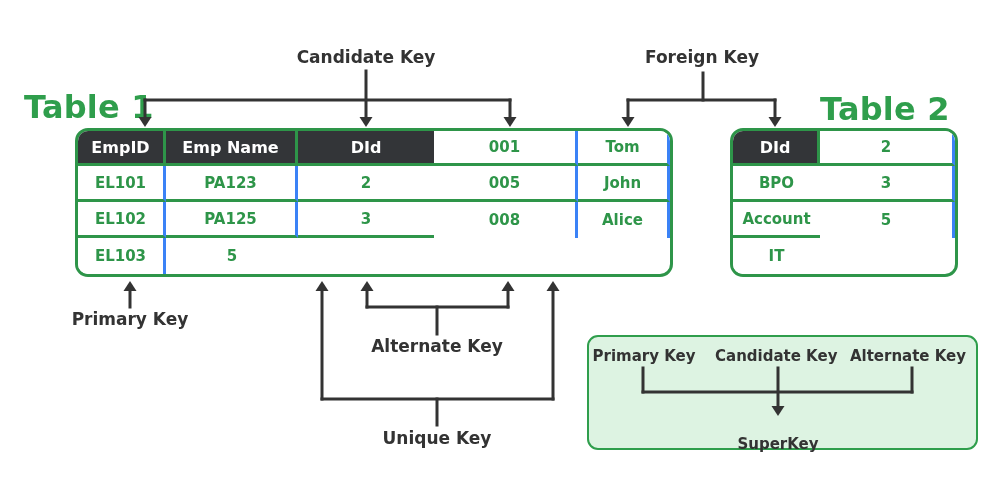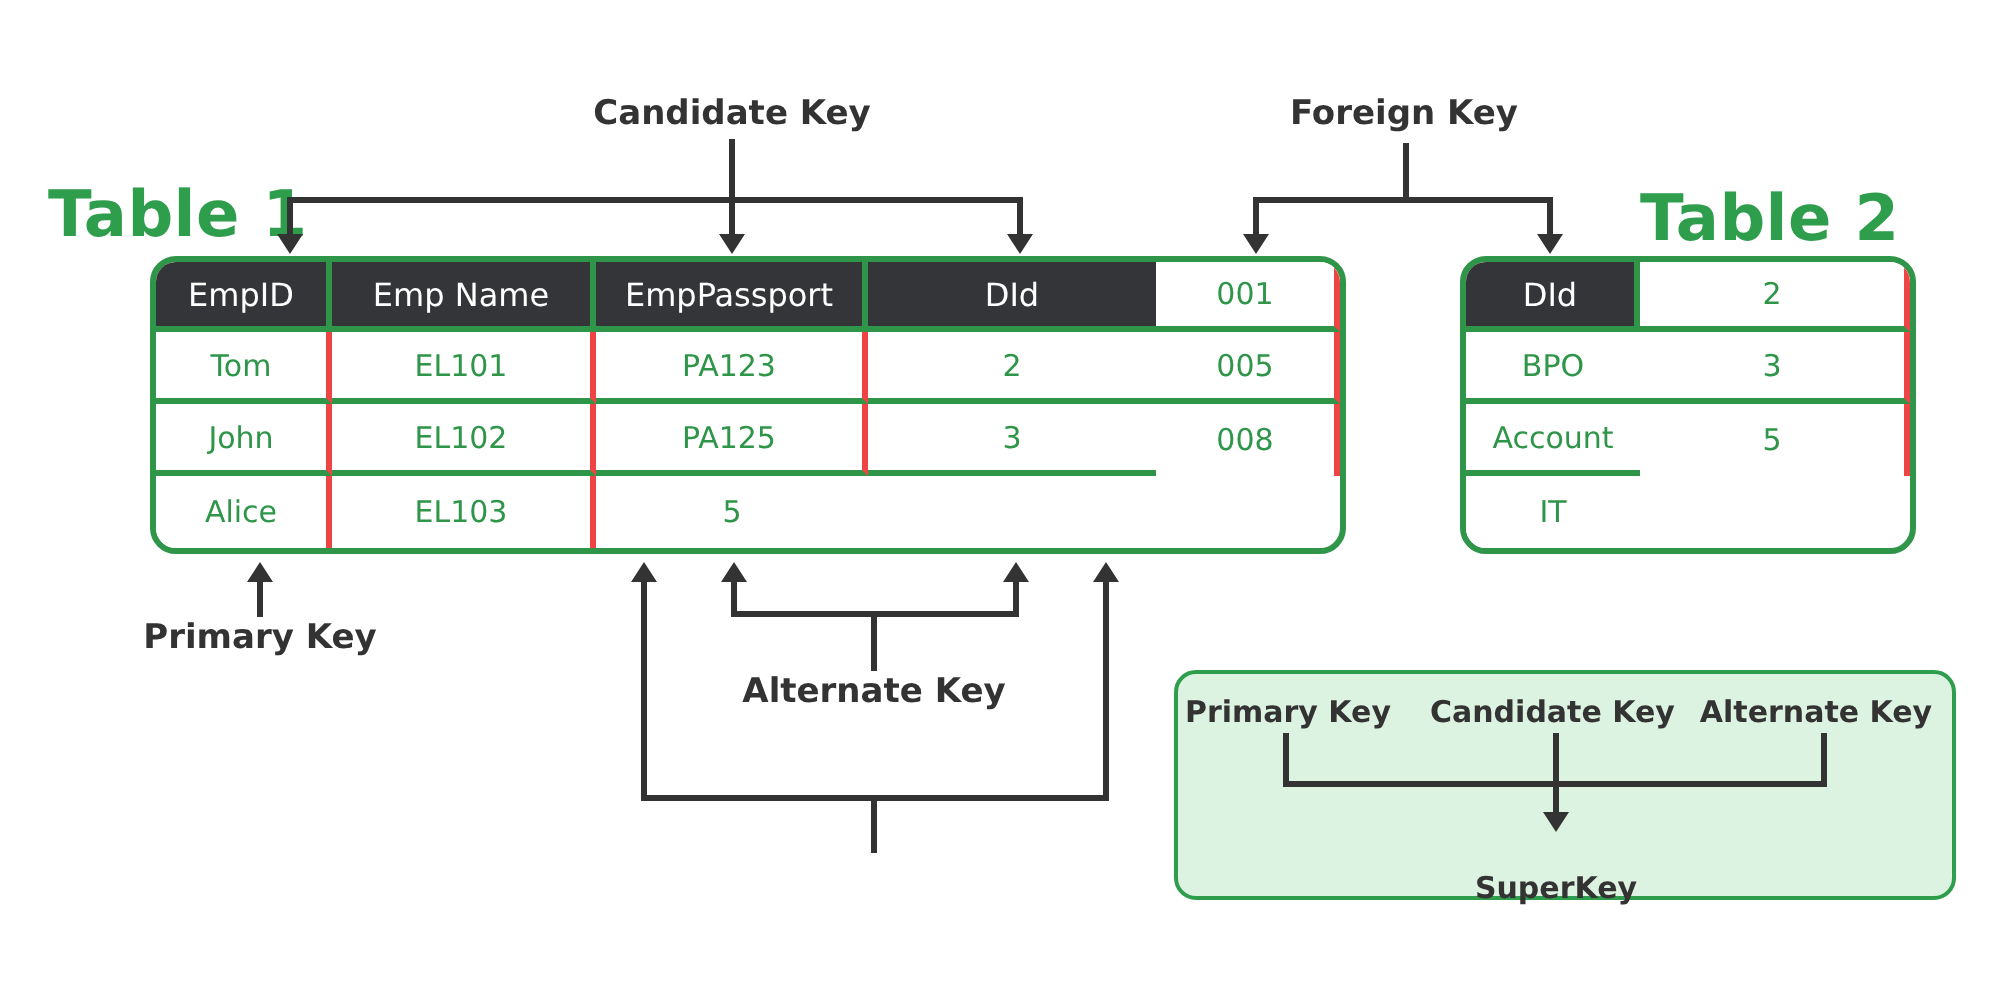--- a/index.html
+++ b/index.html
@@ -7,25 +7,25 @@
           font-family:"DejaVu Sans","Liberation Sans",sans-serif;}
   .table-title{position:absolute;font-size:32px;font-weight:800;color:#2f9e4c;letter-spacing:.2px;}
   .dbtable{position:absolute;display:grid;border:3px solid #2e9549;border-radius:13px;
            overflow:hidden;background:#fff;box-sizing:border-box;}
   #table1{left:75px;top:128px;width:598px;height:149px;
           grid-template-columns:88px 132px 136px 144px 92px;
           grid-template-rows:35px 36px 36px 36px;}
   #table2{left:730px;top:128px;width:228px;height:149px;
           grid-template-columns:87px 135px;
           grid-template-rows:35px 36px 36px 36px;}
-  .th,.td{display:flex;align-items:center;justify-content:center;box-sizing:border-box;font-weight:normal;}
+  .th,.td{display:flex;align-items:center;justify-content:center;box-sizing:border-box;font-weight:bold;}
   .th{background:#333538;color:#ffffff;font-size:16px;
       border-right:3px solid #2e9549;border-bottom:3px solid #2e9549;}
   .td{color:#2e9549;font-size:15px;background:#fff;
-      border-right:3px solid #ef4444;border-bottom:3px solid #2e9549;}
+      border-right:3px solid #3b82f6;border-bottom:3px solid #2e9549;}
   .lc{border-right:none;}
   .lr{border-bottom:none;}
   .ann-label{position:absolute;font-size:17px;font-weight:bold;color:#333333;
              text-align:center;white-space:nowrap;}
   #superkey-box{position:absolute;left:587px;top:335px;width:391px;height:115px;
                 background:#ddf3e2;border:2.5px solid #2f9e4c;border-radius:11px;box-sizing:border-box;}
   .sk-item{position:absolute;font-size:15px;font-weight:bold;color:#333333;
            text-align:center;white-space:nowrap;}
   svg.arrows{position:absolute;left:0;top:0;pointer-events:none;}
 </style>
@@ -34,25 +34,25 @@
 
 <div id="canvas">
 
   <div class="table-title" style="left:24px;top:88px;">Table 1</div>
   <div class="table-title" style="left:820px;top:90px;width:140px;text-align:left;">Table 2</div>
 
   <div class="ann-label" style="left:286px;top:47px;width:160px;">Candidate Key</div>
   <div class="ann-label" style="left:622px;top:47px;width:160px;">Foreign Key</div>
   <div class="ann-label" style="left:50px;top:309px;width:160px;">Primary Key</div>
   <div class="ann-label" style="left:357px;top:336px;width:160px;">Alternate Key</div>
+  <div class="ann-label" style="left:357px;top:428px;width:160px;">Unique Key</div>
 
   <div id="table1" class="dbtable">
     <div class="th">EmpID</div>
     <div class="th">Emp Name</div>
-    <div class="th">EmpPassport</div>
     <div class="th lc">DId</div>
 
     <div class="td">001</div>
     <div class="td">Tom</div>
     <div class="td">EL101</div>
     <div class="td">PA123</div>
     <div class="td lc">2</div>
 
     <div class="td">005</div>
     <div class="td">John</div>

